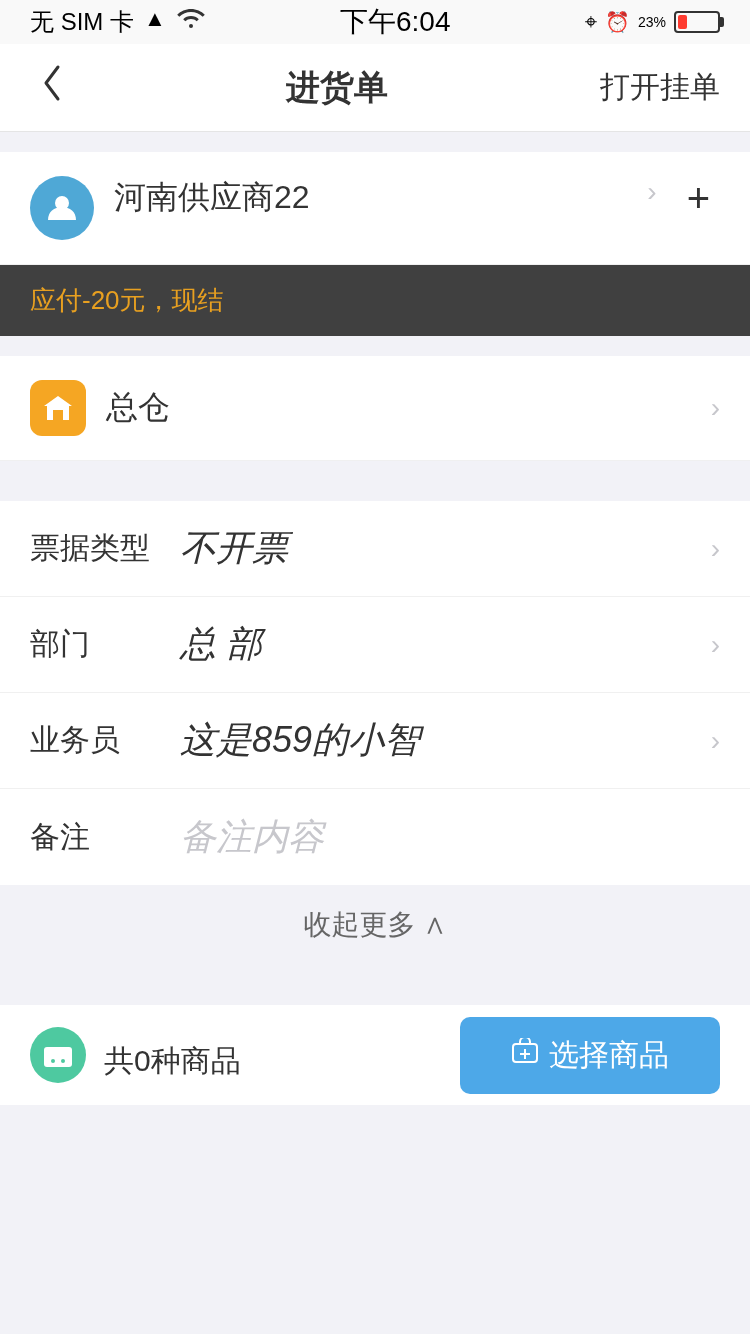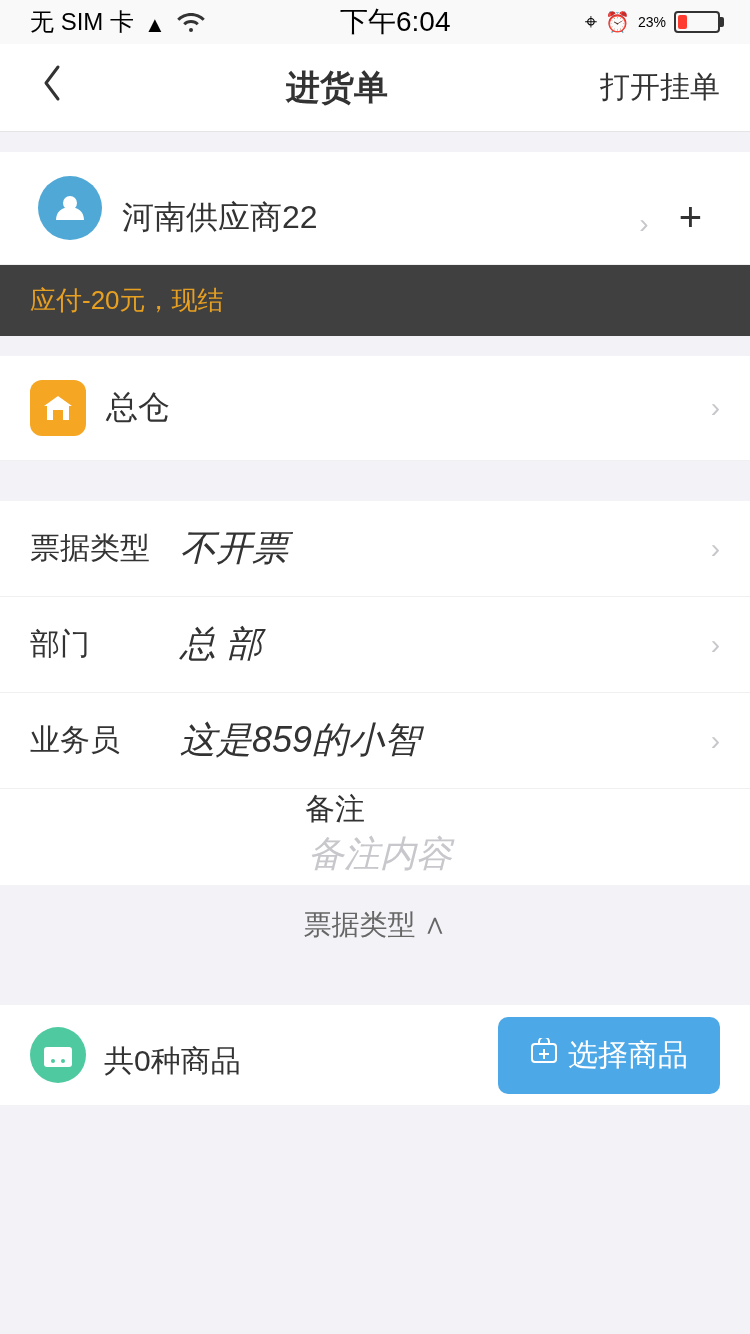--- a/index.html
+++ b/index.html
@@ -16,21 +16,21 @@
     .status-bar {
       display: flex;
       justify-content: space-between;
       align-items: center;
       background: #f9f9f9;
       padding: 0 30px;
       height: 44px;
       font-size: 24px;
       font-weight: 500;
     }
-    .status-left { display: flex; align-items: flex-end; gap: 10px; }
+    .status-left { display: flex; align-items: flex-start; gap: 10px; }
     .status-right { display: flex; align-items: center; gap: 8px; }
     .wifi-icon, .signal-icon { font-size: 22px; }
     .battery-icon {
       display: inline-block;
       width: 46px;
       height: 22px;
       border: 2px solid #333;
       border-radius: 4px;
       position: relative;
       padding: 2px;
@@ -89,22 +89,22 @@
 
     
     .card {
       background: #fff;
       margin-bottom: 0;
     }
 
     
     .supplier-row {
       display: flex;
-      align-items: flex-end;
-      padding: 24px 38px;
+      align-items: flex-start;
+      padding: 24px 30px;
       background: #fff;
       border-bottom: 1px solid #f0f0f0;
     }
     .supplier-avatar {
       width: 64px;
       height: 64px;
       border-radius: 50%;
       background: #4fa8d6;
       display: flex;
       align-items: center;
@@ -173,21 +173,21 @@
       background: #fff;
       margin-top: 20px;
     }
     .form-row {
       display: flex;
       align-items: center;
       padding: 0 30px;
       height: 96px;
       border-bottom: 1px solid #f0f0f0;
     }
-    .form-row:last-child { border-bottom: none; flex-direction: column; }
+    .form-row:last-child { border-bottom: none; }
     .form-label {
       font-size: 30px;
       color: #333;
       width: 140px;
       flex-shrink: 0;
     }
     .form-value {
       flex: 1;
       font-size: 36px;
       color: #333;
@@ -240,21 +240,21 @@
       flex: 1;
       font-size: 30px;
       color: #333;
       margin-top: 13px;
     }
     .select-btn {
       background: #4da8e8;
       color: #fff;
       border: none;
       border-radius: 10px;
-      padding: 18px 32px;
+      padding: 18px 51px;
       font-size: 30px;
       display: flex;
       align-items: center;
       gap: 10px;
       cursor: pointer;
     }
     .select-btn-icon { font-size: 26px; }
 
     
     .page-bg {
@@ -354,21 +354,21 @@
     <span class="form-chevron">›</span>
   </div>
 
   <div class="form-row">
     <span class="form-label">备注</span>
     <span class="form-value placeholder">备注内容</span>
   </div>
 </div>
 
 <div class="collapse-row">
-  <span>票据类型 ∧</span>
+  <span>收起更多 ∧</span>
 </div>
 
 <div class="section-divider"></div>
 
 <div class="bottom-bar">
   <div class="product-icon">
     <svg viewBox="0 0 32 32">
       <rect x="2" y="8" width="28" height="20" rx="3" fill="#fff"></rect>
       <path d="M10 8V6a6 6 0 0112 0v2" stroke="#4ec9a0" stroke-width="2.5" fill="none"></path>
       <circle cx="11" cy="22" r="2" fill="#4ec9a0"></circle>

